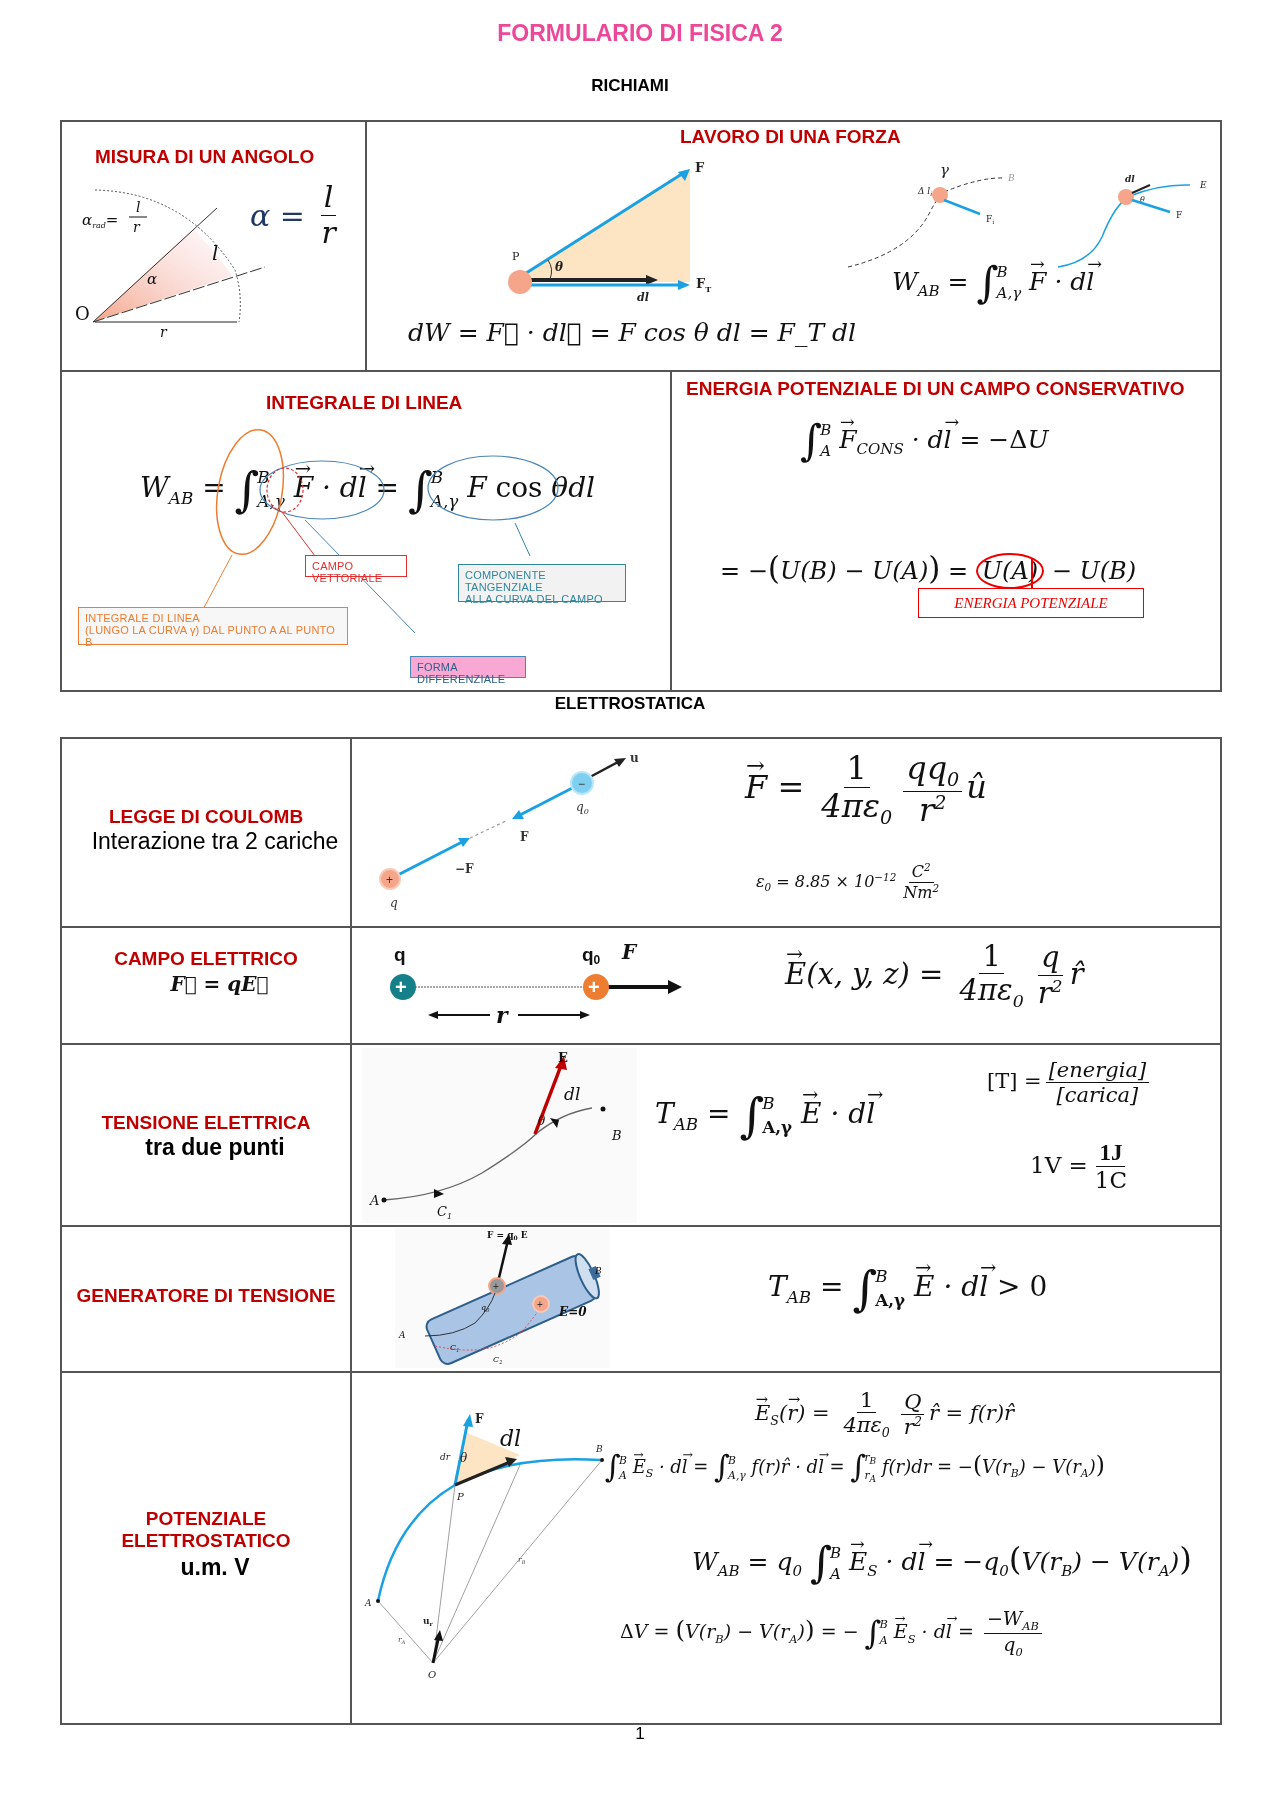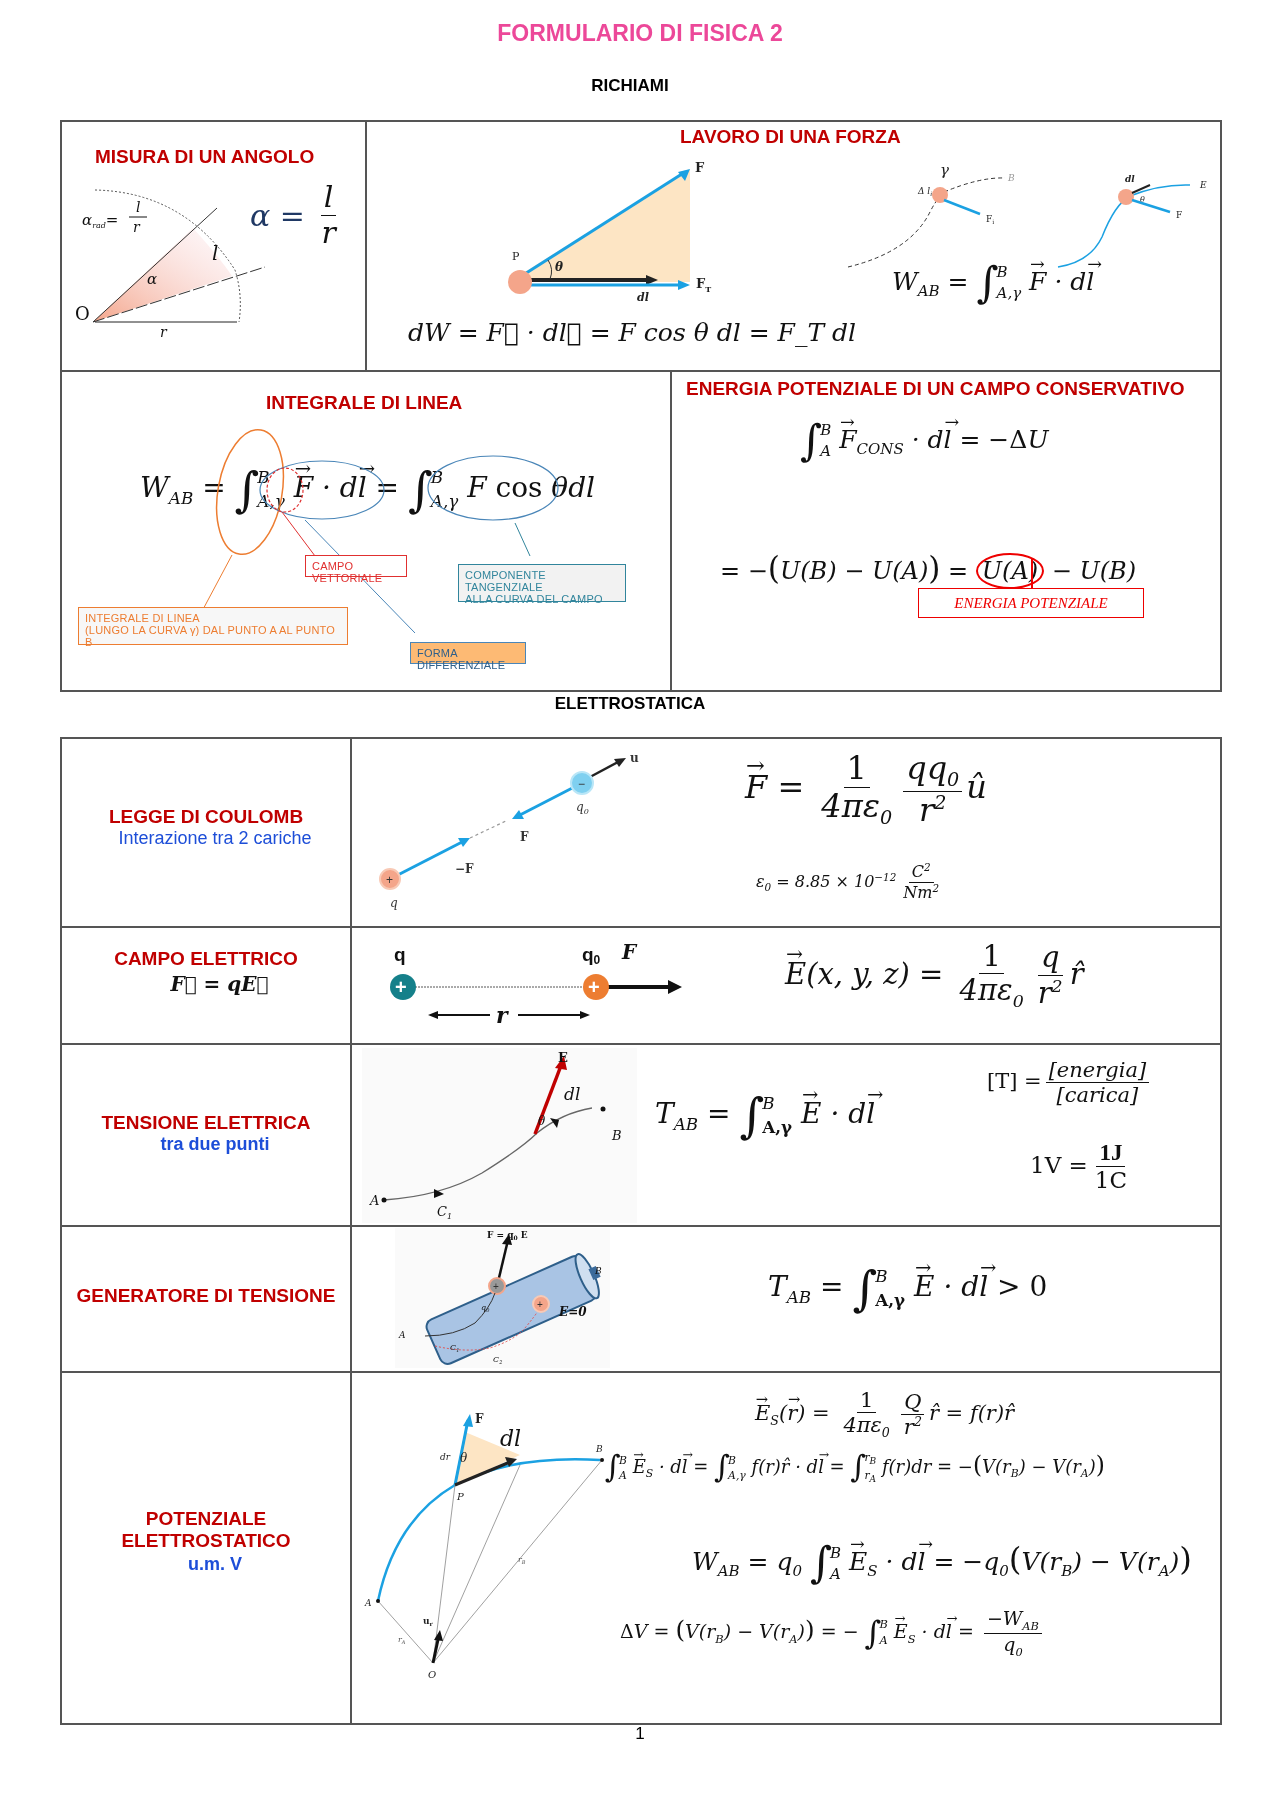--- a/index.html
+++ b/index.html
@@ -18,21 +18,21 @@
   .math .up { font-style: normal; }
   .frac { display: inline-flex; flex-direction: column; align-items: center; vertical-align: middle; margin: 0 4px; }
   .frac > span { display: block; padding: 0 3px; line-height: 1.15; }
   .frac > span.num { border-bottom: 1.5px solid #111; }
   .int { font-style: normal; font-size: 1.7em; vertical-align: middle; line-height: 1; }
   .limits { display: inline-flex; flex-direction: column; vertical-align: middle; font-size: 0.6em; line-height: 1.4; margin-left: -2px; }
   .vec { position: relative; display: inline-block; }
   .vec::before { content: "\2192"; position: absolute; top: -0.72em; left: 0.05em; font-size: 0.7em; font-style: normal; }
   .label-box { position: absolute; font-size: 11px; padding: 4px 6px; box-sizing: border-box; letter-spacing: 0.2px; }
   .row-label { position: absolute; text-align: center; }
-  .row-label .sub { font-size: 18px; color: #1d4ed8; padding-left: 18px; }
+  .row-label .sub { font-size: 23px; color: #000000; padding-left: 18px; }
   .page-num { position: absolute; top: 1724px; left: 0; width: 1280px; text-align: center; font-size: 17px; }
   svg { position: absolute; overflow: visible; }
 </style>
 </head>
 <body>
 
 <div class="doc-title">FORMULARIO DI FISICA 2</div>
 <div class="section-title" style="top:76px;">RICHIAMI</div>
 
 <div class="box" style="left:60px; top:120px; width:1162px; height:572px;"></div>
@@ -142,21 +142,21 @@
   </svg>
   <div class="label-box" style="left:305px; top:555px; width:102px; height:22px; border:1.5px solid #e03030; color:#e03030; background:#fff;">CAMPO VETTORIALE</div>
   <div class="label-box" style="left:458px; top:564px; width:168px; height:38px; border:1.5px solid #31859c; color:#31859c; background:#f2f2f2;">
     <div>COMPONENTE TANGENZIALE</div>
     <div>ALLA CURVA DEL CAMPO</div>
   </div>
   <div class="label-box" style="left:78px; top:607px; width:270px; height:38px; border:1.5px solid #ed7d31; color:#ed7d31; background:#f7f7f7;">
     <div>INTEGRALE DI LINEA</div>
     <div>(LUNGO LA CURVA γ) DAL PUNTO A AL PUNTO B</div>
   </div>
-  <div class="label-box" style="left:410px; top:642px; width:116px; height:22px; border:1.5px solid #4a86b8; color:#2e5f8a; background:#fdba74;">FORMA DIFFERENZIALE</div>
+  <div class="label-box" style="left:410px; top:656px; width:116px; height:22px; border:1.5px solid #4a86b8; color:#2e5f8a; background:#f9a8d4;">FORMA DIFFERENZIALE</div>
 </section>
 
 <section>
   <div class="abs red-title" style="left:686px; top:378px; font-size:19px;">ENERGIA POTENZIALE DI UN CAMPO CONSERVATIVO</div>
   <div class="abs math" style="left:800px; top:420px; font-size:25px;">
     <span class="int">∫</span><span class="limits">
         <span>B</span>
         <span>A</span>
       </span>
     <span class="vec">F</span><sub style="font-size:0.6em;">CONS</sub> · d<span class="vec">l</span> = −<span class="up">Δ</span>U

